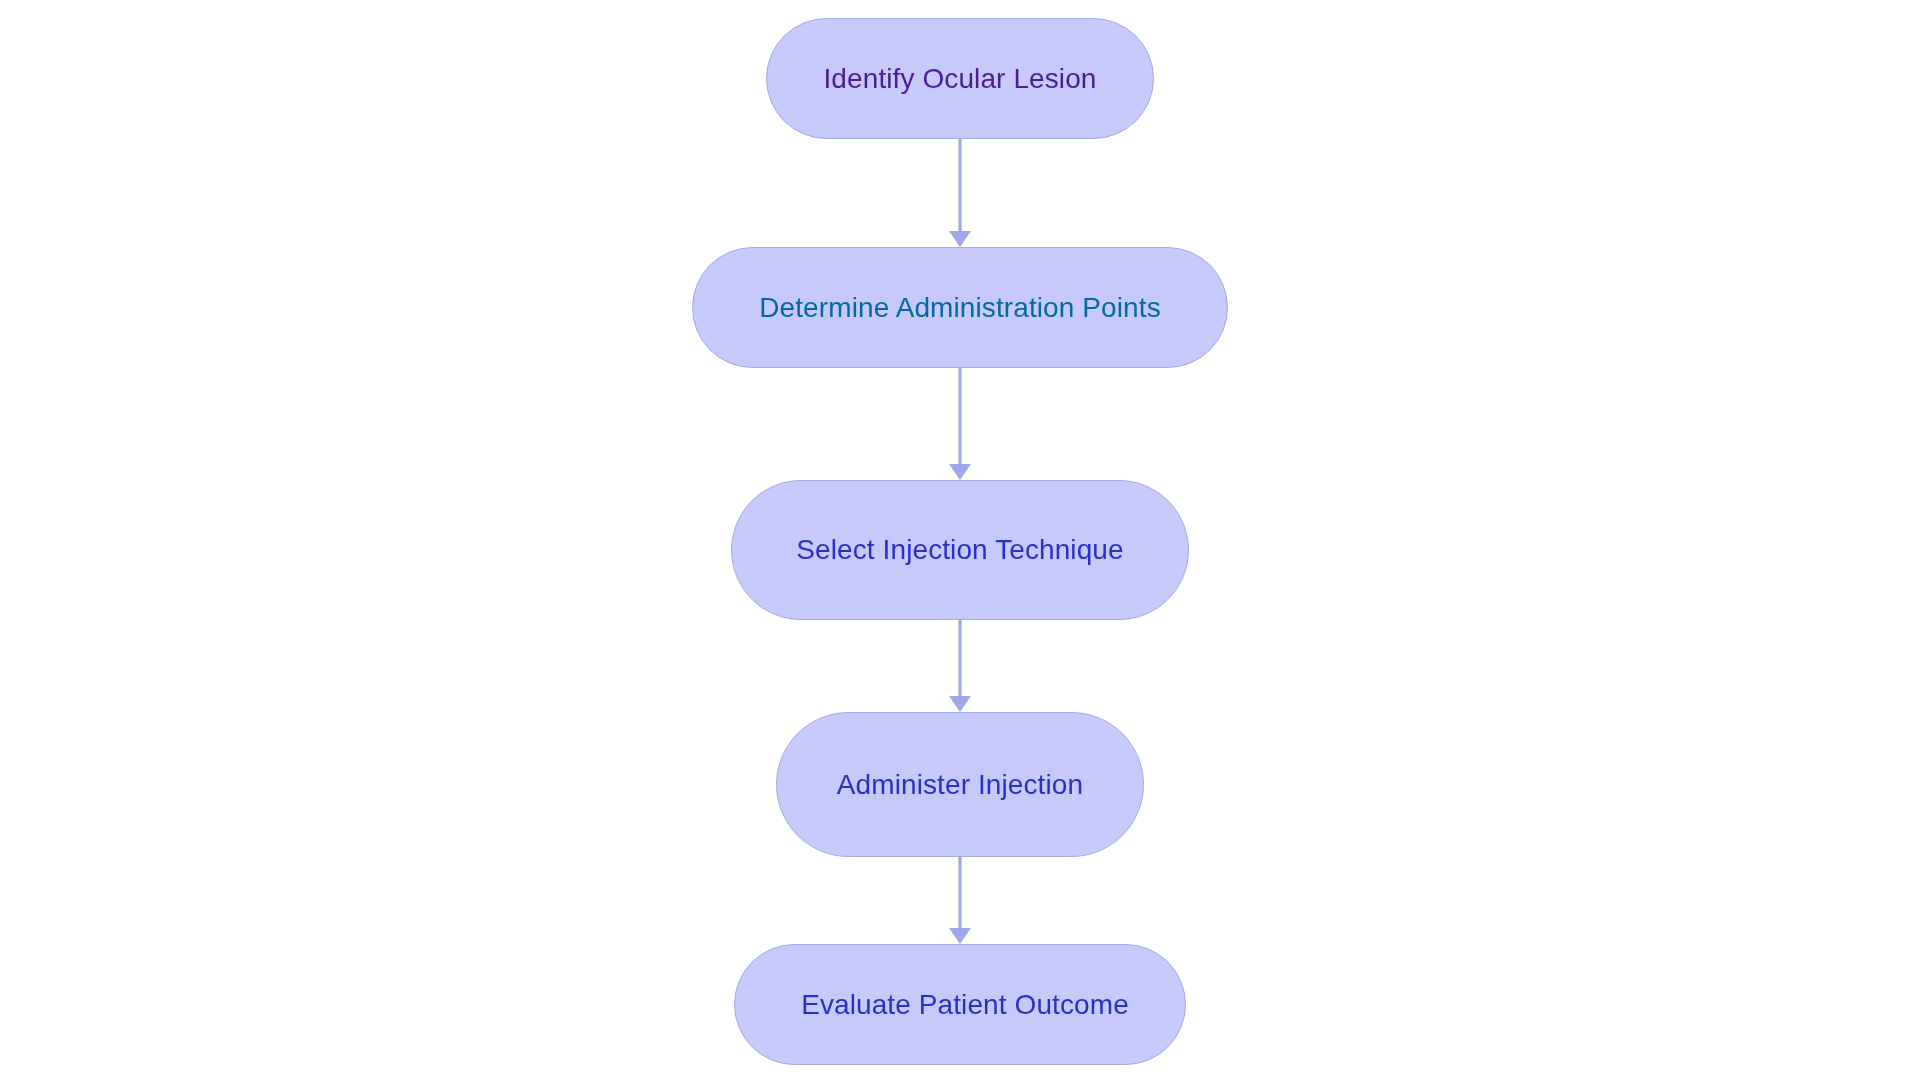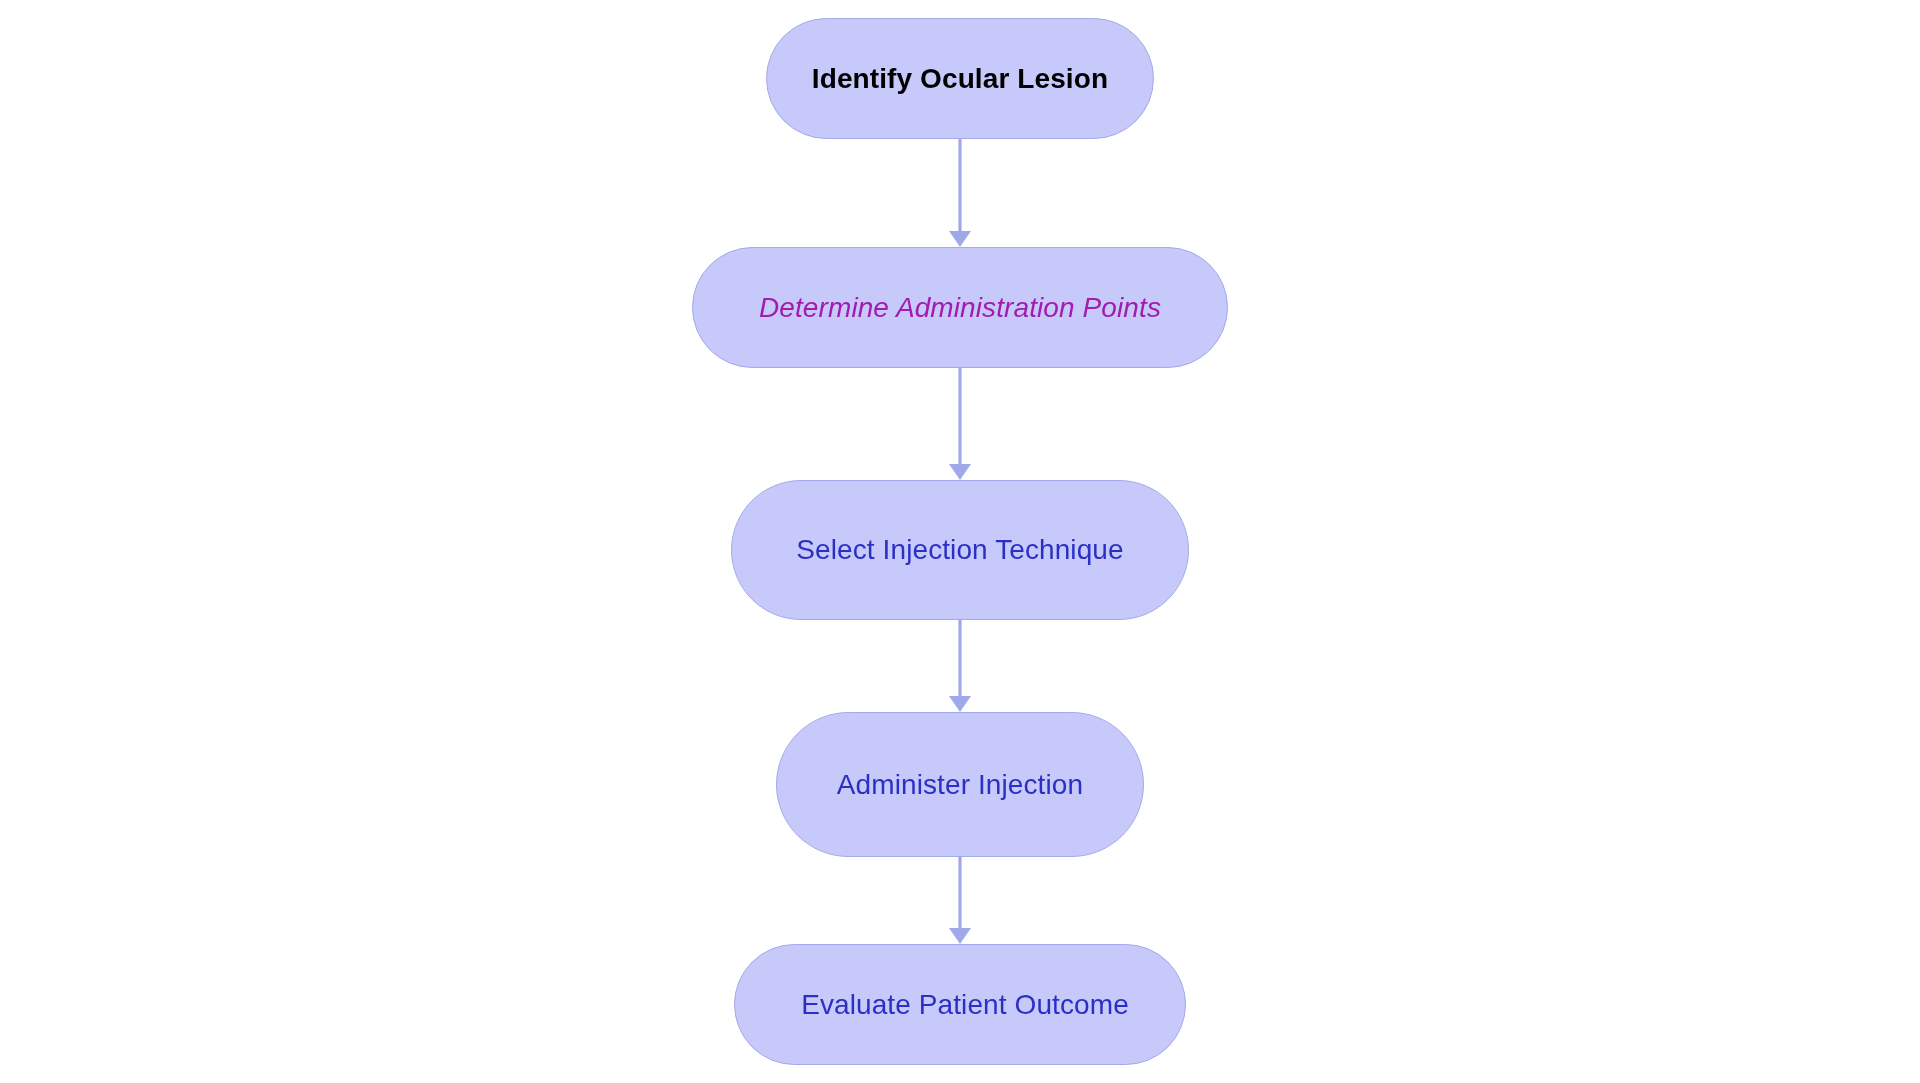--- a/index.html
+++ b/index.html
@@ -76,24 +76,24 @@
         <polygon points="949,696 971,696 960,712" fill="#9fa8e8"></polygon>
       </g>
       <g>
         <line x1="960" y1="833" x2="960" y2="928" stroke="#9fa8e8" stroke-width="3.2"></line>
         <polygon points="949,928 971,928 960,944" fill="#9fa8e8"></polygon>
       </g>
     </svg>
 
   <div class="node-layer" id="node-layer">
       <div class="flow-node" style="left: 960px; top: 18px; width: 388px; height: 121px; background: rgb(198, 201, 250); border-color: rgb(163, 170, 232);">
-        <span class="flow-node-label" style="color: #000000; font-weight: bold;">Identify Ocular Lesion</span>
+        <span class="flow-node-label" style="color: #4c1d95;">Identify Ocular Lesion</span>
       </div>
       <div class="flow-node" style="left: 960px; top: 247px; width: 536px; height: 121px; background: rgb(198, 201, 250); border-color: rgb(163, 170, 232);">
-        <span class="flow-node-label" style="color: #a21caf; font-style: italic;">Determine Administration Points</span>
+        <span class="flow-node-label" style="color: #0369a1;">Determine Administration Points</span>
       </div>
       <div class="flow-node" style="left: 960px; top: 480px; width: 458px; height: 140px; background: rgb(198, 201, 250); border-color: rgb(163, 170, 232);">
         <span class="flow-node-label" style="color: rgb(43, 48, 196);">Select Injection Technique</span>
       </div>
       <div class="flow-node" style="left: 960px; top: 712px; width: 368px; height: 145px; background: rgb(198, 201, 250); border-color: rgb(163, 170, 232);">
         <span class="flow-node-label" style="color: rgb(43, 48, 196);">Administer Injection</span>
       </div>
       <div class="flow-node" style="left: 960px; top: 944px; width: 452px; height: 121px; background: rgb(198, 201, 250); border-color: rgb(163, 170, 232);">
         <span class="flow-node-label" style="color: rgb(43, 48, 196); margin-left: 10px;">Evaluate Patient Outcome</span>
       </div>

